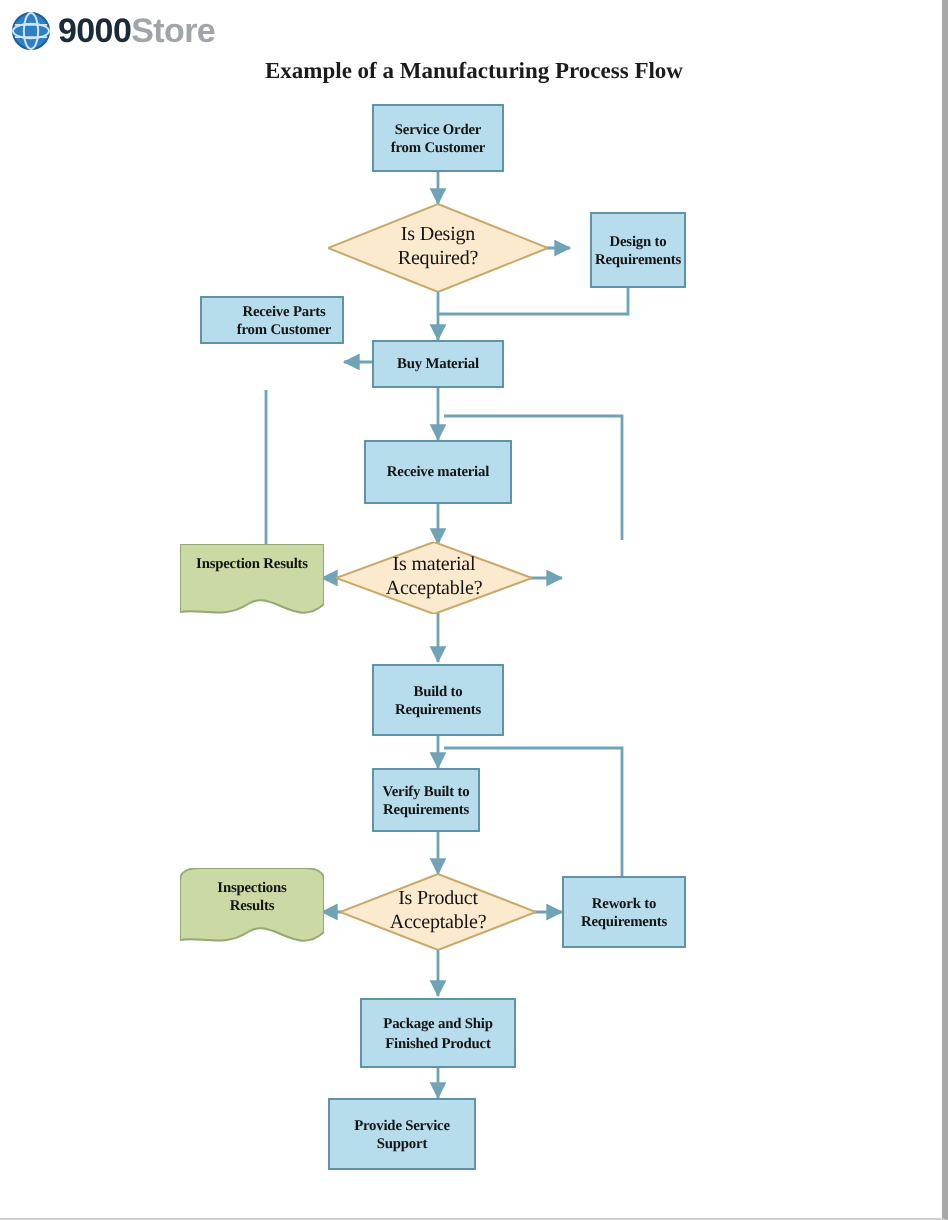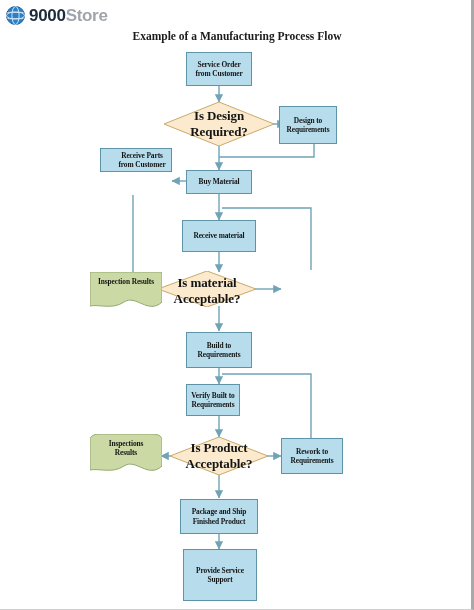--- a/index.html
+++ b/index.html
@@ -96,22 +96,22 @@
     position: absolute;
     display: flex;
     align-items: center;
     justify-content: center;
   }
   .diamond svg { position: absolute; left: 0; top: 0; }
   .diamond .lbl {
     position: relative;
     z-index: 2;
     text-align: center;
-    font-size: 13px;
-    font-weight: bold;
+    font-size: 10px;
+    font-weight: normal;
     line-height: 1.22;
     color: #141414;
     letter-spacing: -0.1px;
   }
 
   .doc {
     position: absolute;
   }
   .doc svg { position: absolute; left: 0; top: 0; }
   .doc .lbl {
@@ -202,37 +202,37 @@
       <span class="lbl"><span>Service Order</span><br><span>from Customer</span></span>
     </div>
 
     <div class="diamond" style="left:164px; top:102px; width:110px; height:44px;">
       <svg width="110" height="44" viewBox="0 0 110 44">
         <polygon points="55,0 110,22 55,44 0,22" fill="#fbeacd" stroke="#c9a96a" stroke-width="1"></polygon>
       </svg>
       <span class="lbl"><span>Is Design</span><br><span>Required?</span></span>
     </div>
 
-    <div class="node process" style="left:279px; top:106px; width:58px; height:38px;">
+    <div class="node process" style="left:295px; top:106px; width:48px; height:38px;">
       <span class="lbl"><span>Design to</span><br><span>Requirements</span></span>
     </div>
 
     <div class="node process" style="left:186px; top:170px; width:66px; height:24px;">
       <span class="lbl">Buy Material</span>
     </div>
 
     <div class="node process" style="left:100px; top:148px; width:72px; height:24px;padding-left:12px;">
       <span class="lbl"><span>Receive Parts</span><br><span>from Customer</span></span>
     </div>
 
     <div class="node process" style="left:182px; top:220px; width:74px; height:32px;">
       <span class="lbl">Receive material</span>
     </div>
 
-    <div class="diamond" style="left:158px; top:271px; width:98px; height:36px;align-items:flex-end;">
+    <div class="diamond" style="left:168px; top:271px; width:98px; height:36px;">
       <svg width="98" height="36" viewBox="0 0 98 36">
         <polygon points="49,0 98,18 49,36 0,18" fill="#fbeacd" stroke="#c9a96a" stroke-width="1"></polygon>
       </svg>
       <span class="lbl"><span>Is material</span><br><span>Acceptable?</span></span>
     </div>
 
     <div class="doc" style="left:90px; top:272px; width:72px; height:38px;">
       <svg width="72" height="38" viewBox="0 0 72 38">
         <path d="M0,0 H72 V30 C58,43 46,22 34,30 C22,38 10,32 0,34 Z" fill="#cbd9a4" stroke="#93a872" stroke-width="1"></path>
       </svg>
@@ -263,18 +263,18 @@
     </div>
 
     <div class="node process" style="left:281px; top:438px; width:62px; height:36px;">
       <span class="lbl"><span>Rework to</span><br><span>Requirements</span></span>
     </div>
 
     <div class="node process" style="left:180px; top:499px; width:78px; height:35px;justify-content:center;">
       <span class="lbl"><span>Package and Ship</span><br><span>Finished Product</span></span>
     </div>
 
-    <div class="node process" style="left:183px; top:549px; width:74px; height:52px;">
+    <div class="node process" style="left:164px; top:549px; width:74px; height:36px;">
       <span class="lbl"><span>Provide Service</span><br><span>Support</span></span>
     </div>
 
   </div>
 </div>
 
 </body></html>

